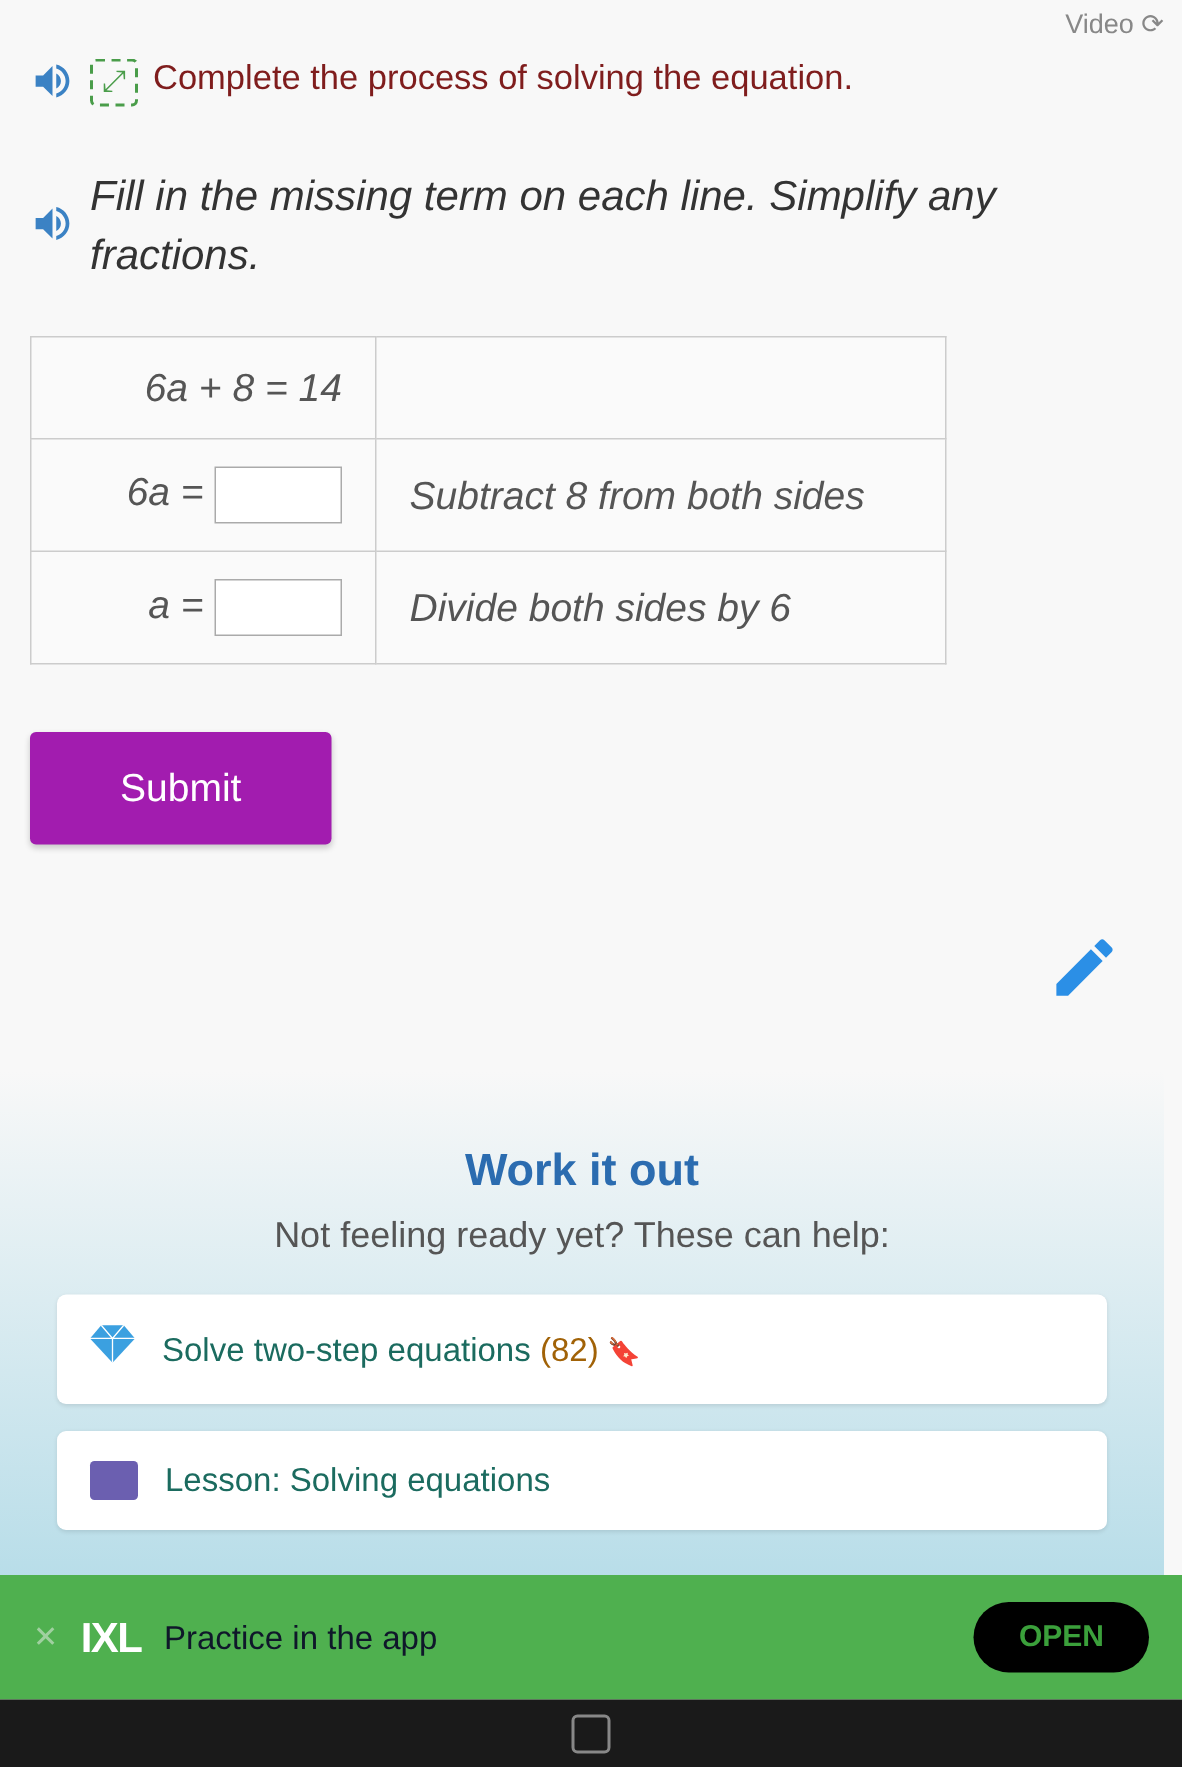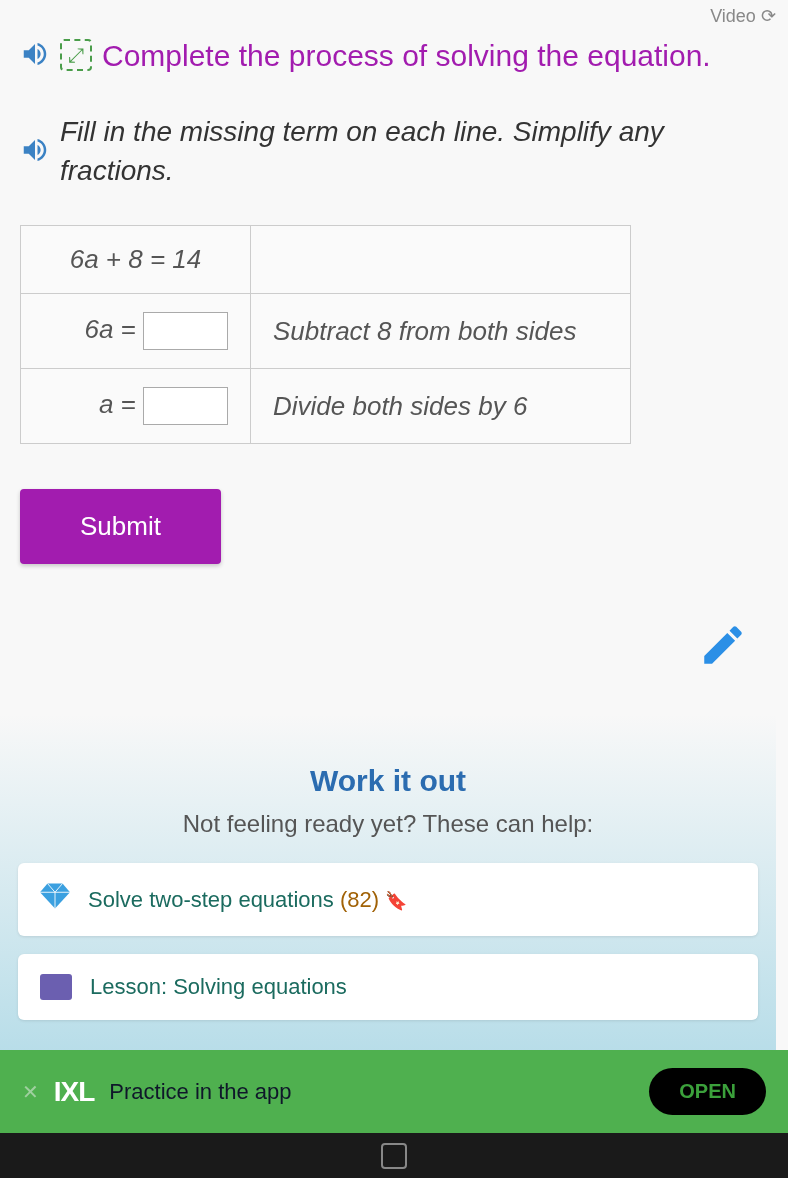--- a/index.html
+++ b/index.html
@@ -50,22 +50,22 @@
     .expand-icon::before {
       content: "⤢";
       color: #4a9d4a;
       font-size: 20px;
       position: absolute;
       top: 50%;
       left: 50%;
       transform: translate(-50%, -50%);
     }
     .instruction-text {
-      font-size: 30px;
-      color: #a21caf;
+      font-size: 23px;
+      color: #7f1d1d;
       line-height: 1.4;
     }
     .sub-instruction {
       display: flex;
       align-items: center;
       margin-top: 35px;
       gap: 10px;
     }
     .sub-instruction-text {
       font-size: 28px;
@@ -117,21 +117,21 @@
       font-size: 52px;
       transform: rotate(0deg);
       cursor: pointer;
     }
     .work-section {
       position: absolute;
       bottom: 110px;
       left: 0;
       right: 12px;
       text-align: center;
-      padding: 0 18px;
+      padding: 0 38px;
       background: linear-gradient(to bottom, #f8f8f8, #b5dce8);
       padding-top: 50px;
       padding-bottom: 30px;
     }
     .work-title {
       color: #2b6cb0;
       font-size: 30px;
       font-weight: 600;
       margin-bottom: 12px;
     }
@@ -238,21 +238,21 @@
       <svg width="30" height="30" viewBox="0 0 24 24" fill="#3b82c4">
           <path d="M3 9v6h4l5 5V4L7 9H3zm13.5 3c0-1.77-1.02-3.29-2.5-4.03v8.05c1.48-.73 2.5-2.25 2.5-4.02zM14 3.23v2.06c2.89.86 5 3.54 5 6.71s-2.11 5.85-5 6.71v2.06c4.01-.91 7-4.49 7-8.77s-2.99-7.86-7-8.77z"></path>
         </svg>
     </span>
     <span class="sub-instruction-text">Fill in the missing term on each line. Simplify any fractions.</span>
   </div>
 
   <table class="equation-table">
     <tbody>
         <tr>
-      <td class="eq-cell eq-left" style="text-align:center">6a + 8 = 14</td>
+      <td class="eq-cell eq-left" style="text-align:right">6a + 8 = 14</td>
       <td class="eq-desc"></td>
     </tr>
     <tr>
       <td class="eq-cell eq-left">
         <span>6a =</span>
         <input class="input-box" type="text" style="">
       </td>
       <td class="eq-desc">Subtract 8 from both sides</td>
     </tr>
     <tr>

